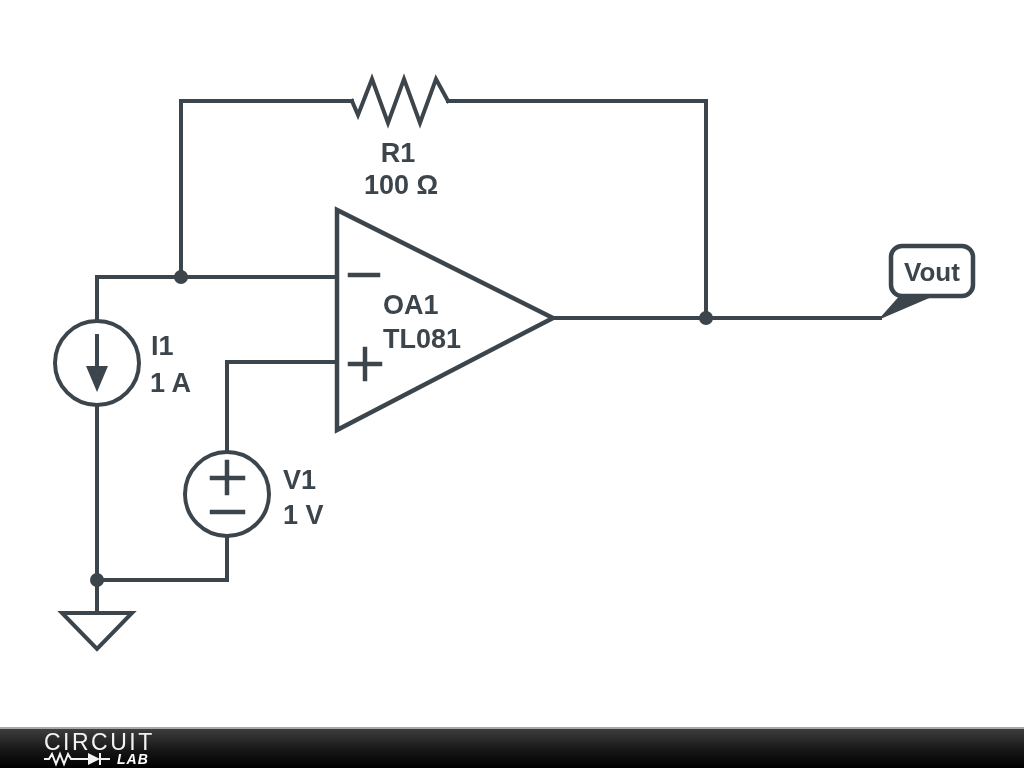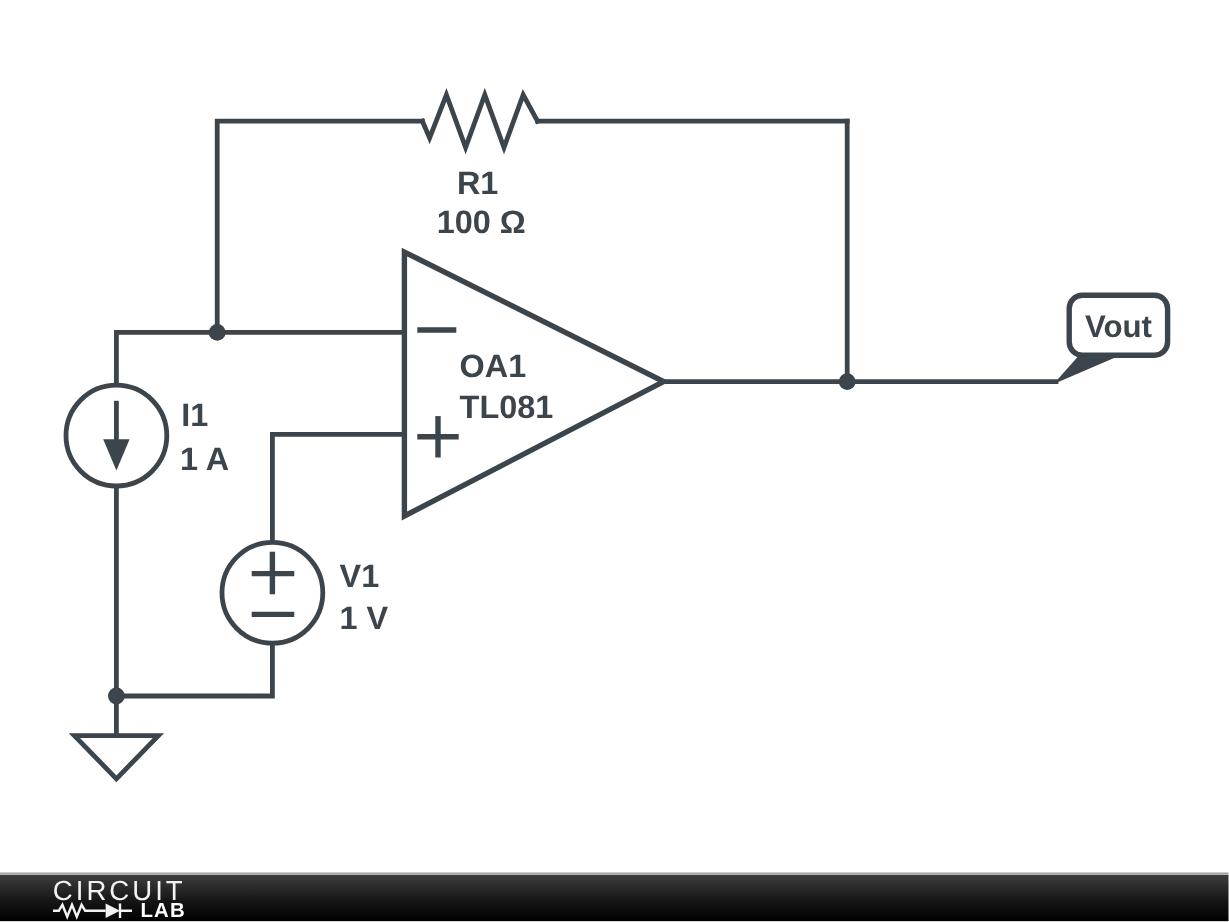--- a/index.html
+++ b/index.html
@@ -47,25 +47,26 @@
     line-height: 20px;
     color: #f2f2f2;
   }
   .logo-bottom {
     display: flex;
     align-items: center;
     height: 16px;
     margin-top: -1px;
   }
   .logo-lab {
-    font-size: 17px;
+    font-size: 14px;
     font-weight: bold;
     letter-spacing: 1px;
     color: #ffffff;
     line-height: 16px;
+    font-style: italic;
   }
   .footer-textblock {
     position: absolute;
     left: 215px;
     top: 4px;
     font-size: 17px;
     line-height: 19px;
     white-space: pre;
   }
 </style>

